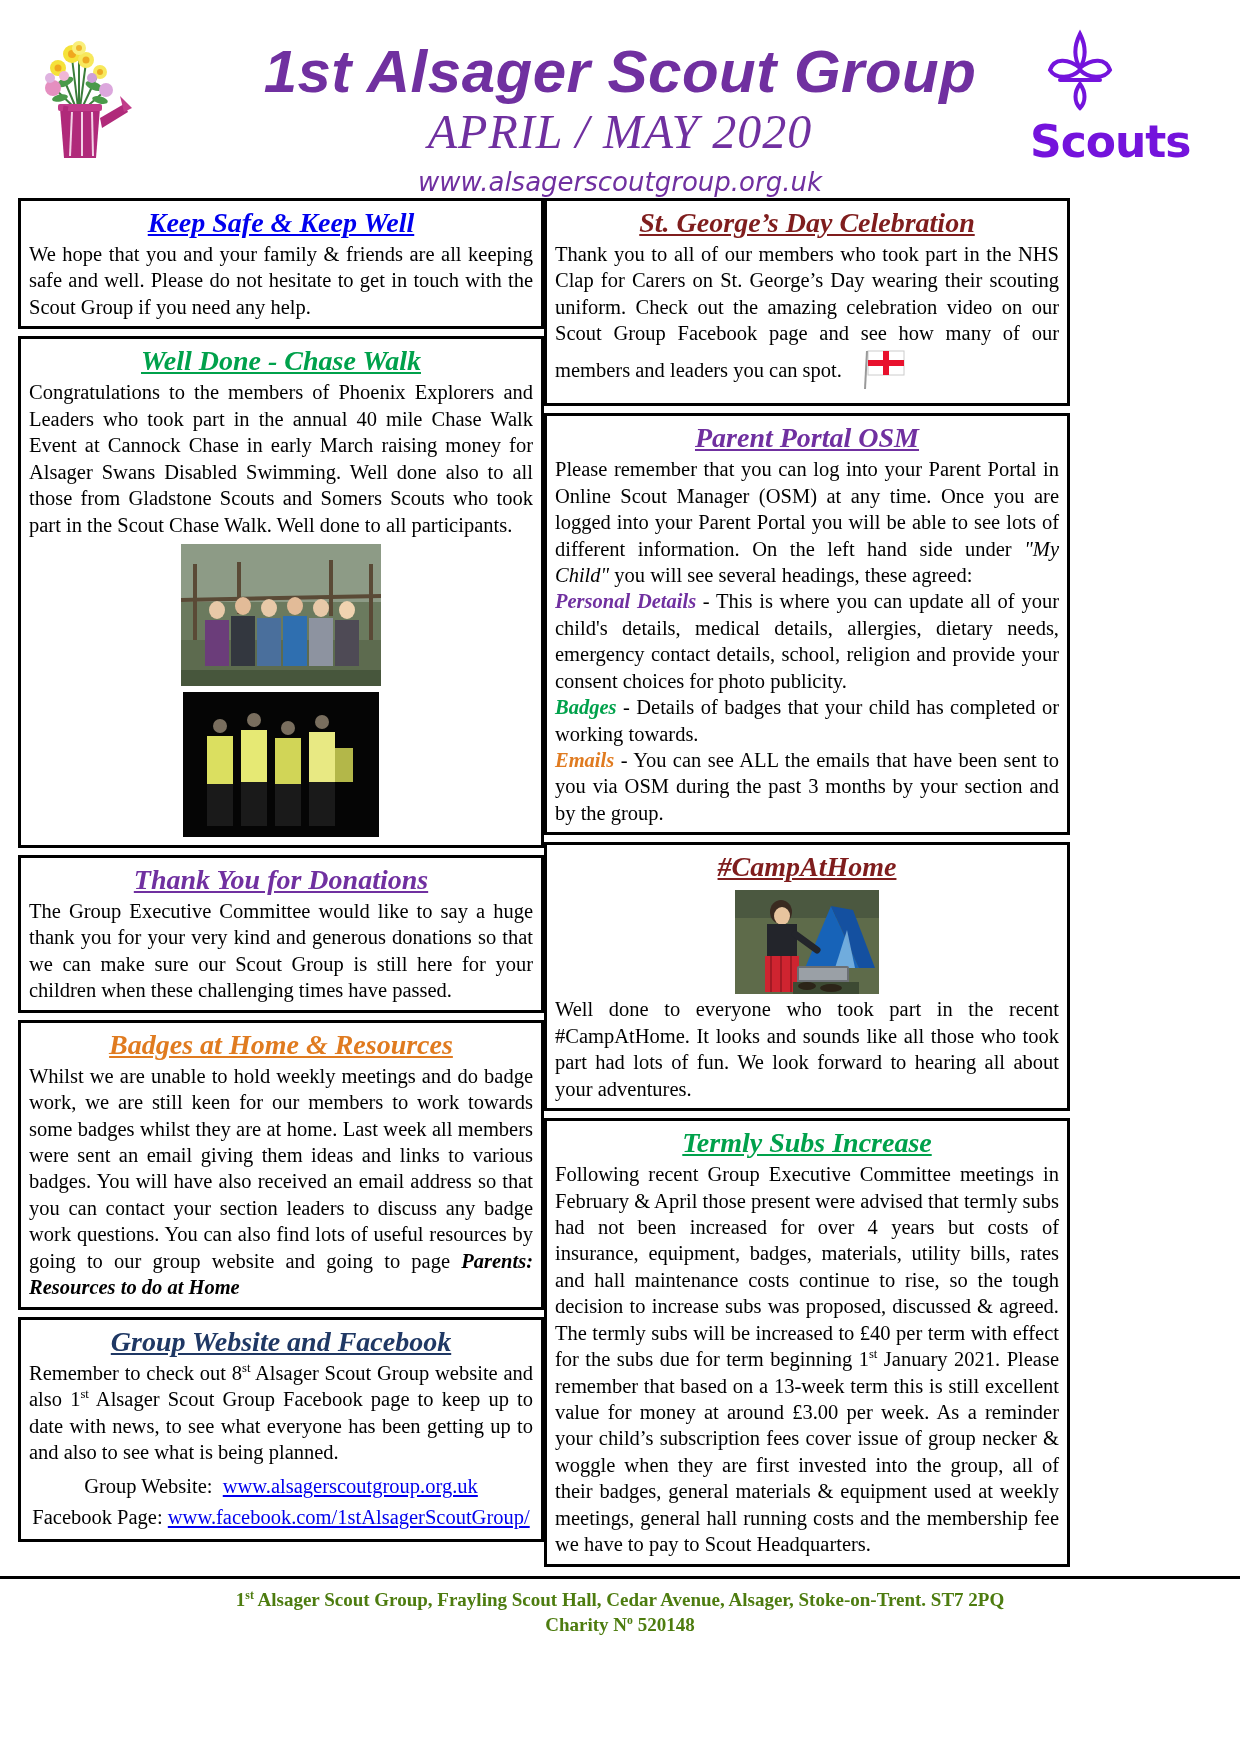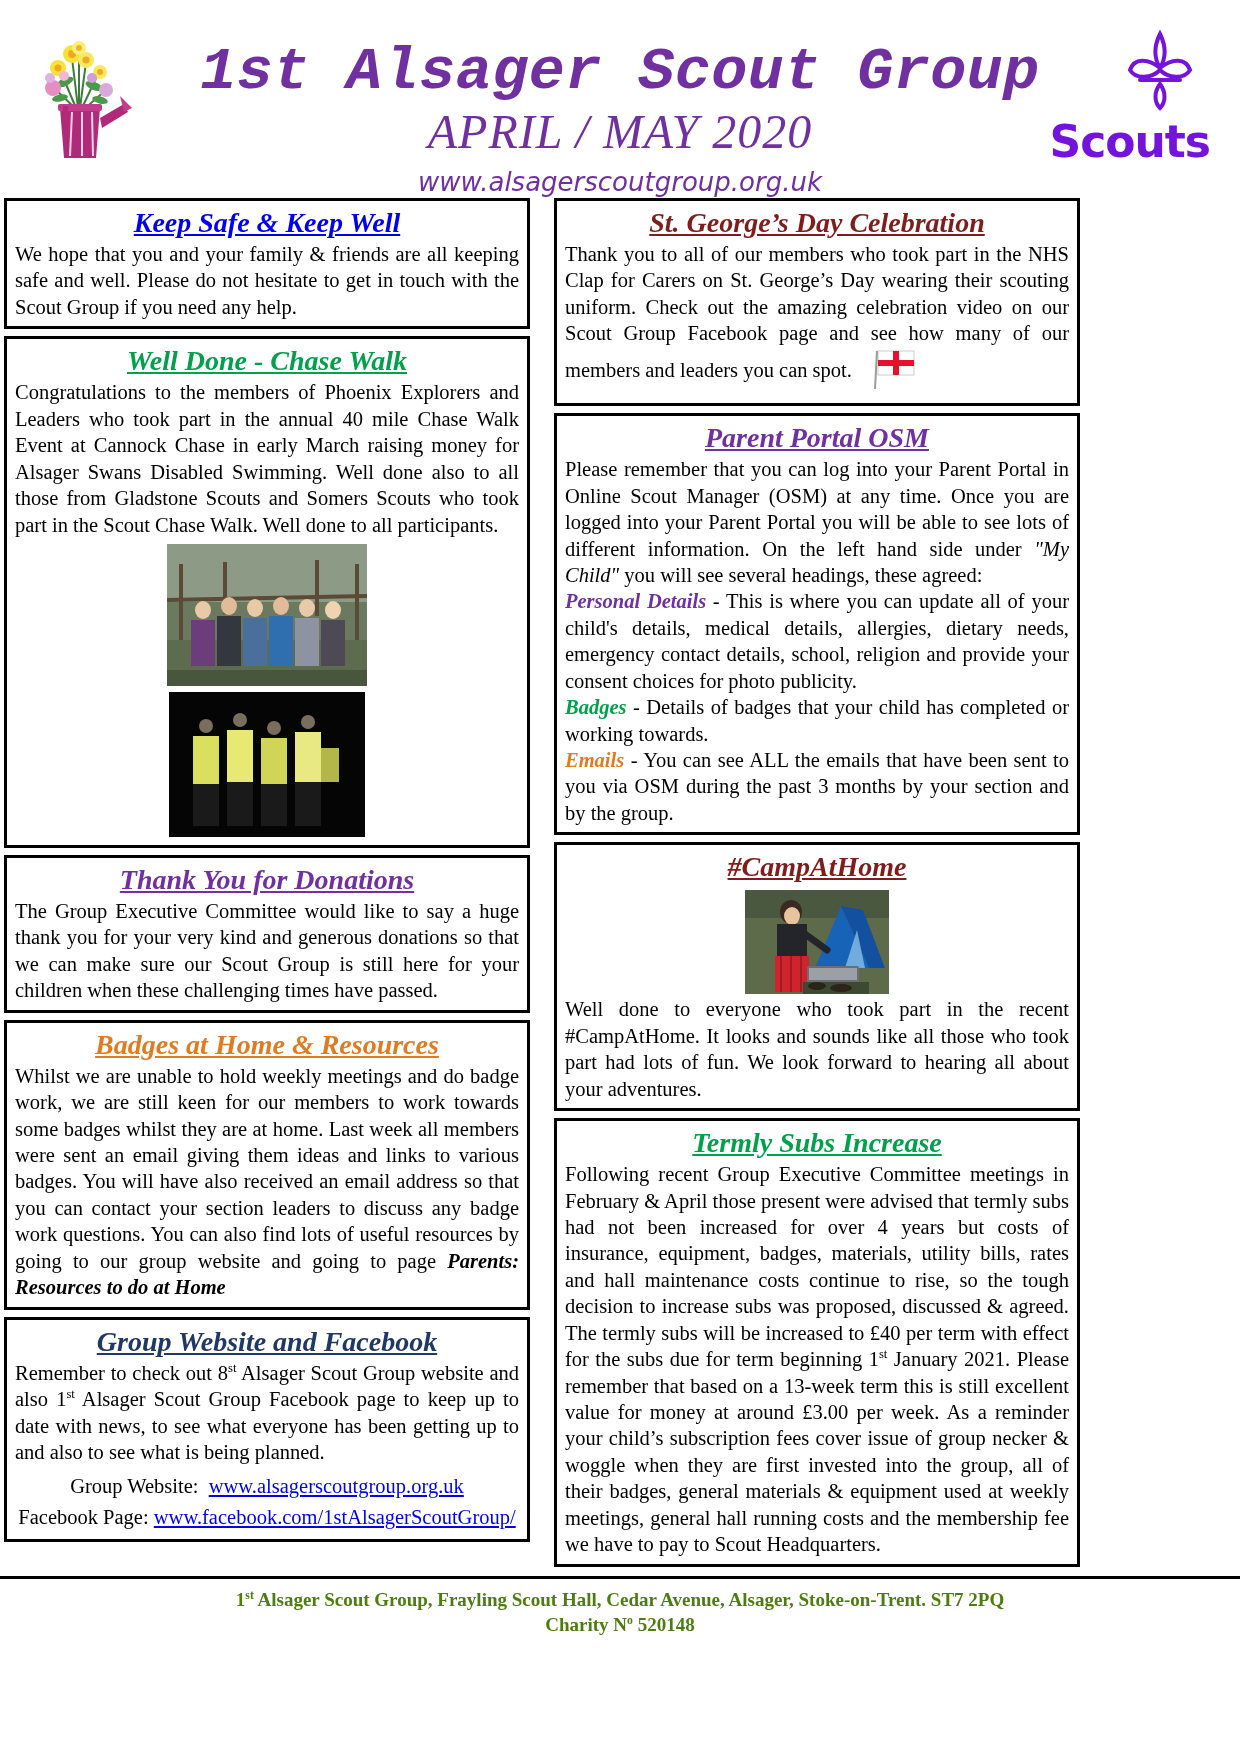--- a/index.html
+++ b/index.html
@@ -27,37 +27,37 @@
     left: 20px;
     top: 18px;
     width: 120px;
     height: 150px;
   }
   .scouts-logo {
     position: absolute;
     right: 30px;
     top: 28px;
     width: 180px;
-    text-align: right;
+    text-align: left;
   }
   .scouts-wordmark {
     font-family: "DejaVu Sans", sans-serif;
     font-weight: bold;
     font-size: 44px;
     color: #7413dc;
     letter-spacing: -1px;
     line-height: 1;
     margin-top: 2px;
   }
   .title-block {
     text-align: center;
     padding-top: 42px;
   }
   .main-title {
-    font-family: Liberation Mono, monospace;
+    font-family: Liberation Sans, sans-serif;
     font-style: italic;
     font-weight: bold;
     font-size: 60px;
     color: #7030a0;
     line-height: 1.0;
     letter-spacing: 0.5px;
   }
   .sub-title {
     font-family: "Liberation Serif", serif;
     font-style: italic;
@@ -71,22 +71,22 @@
     font-style: italic;
     font-size: 26px;
     color: #7030a0;
     line-height: 1.3;
     padding-top: 4px;
   }
 
   
   .columns {
     display: flex;
-    gap: 24px;
-    padding: 0 4px;
+    gap: 0;
+    padding: 0 18px;
     align-items: flex-start;
   }
   .col {
     width: 526px;
     display: flex;
     flex-direction: column;
     gap: 7px;
   }
 
   .box {

